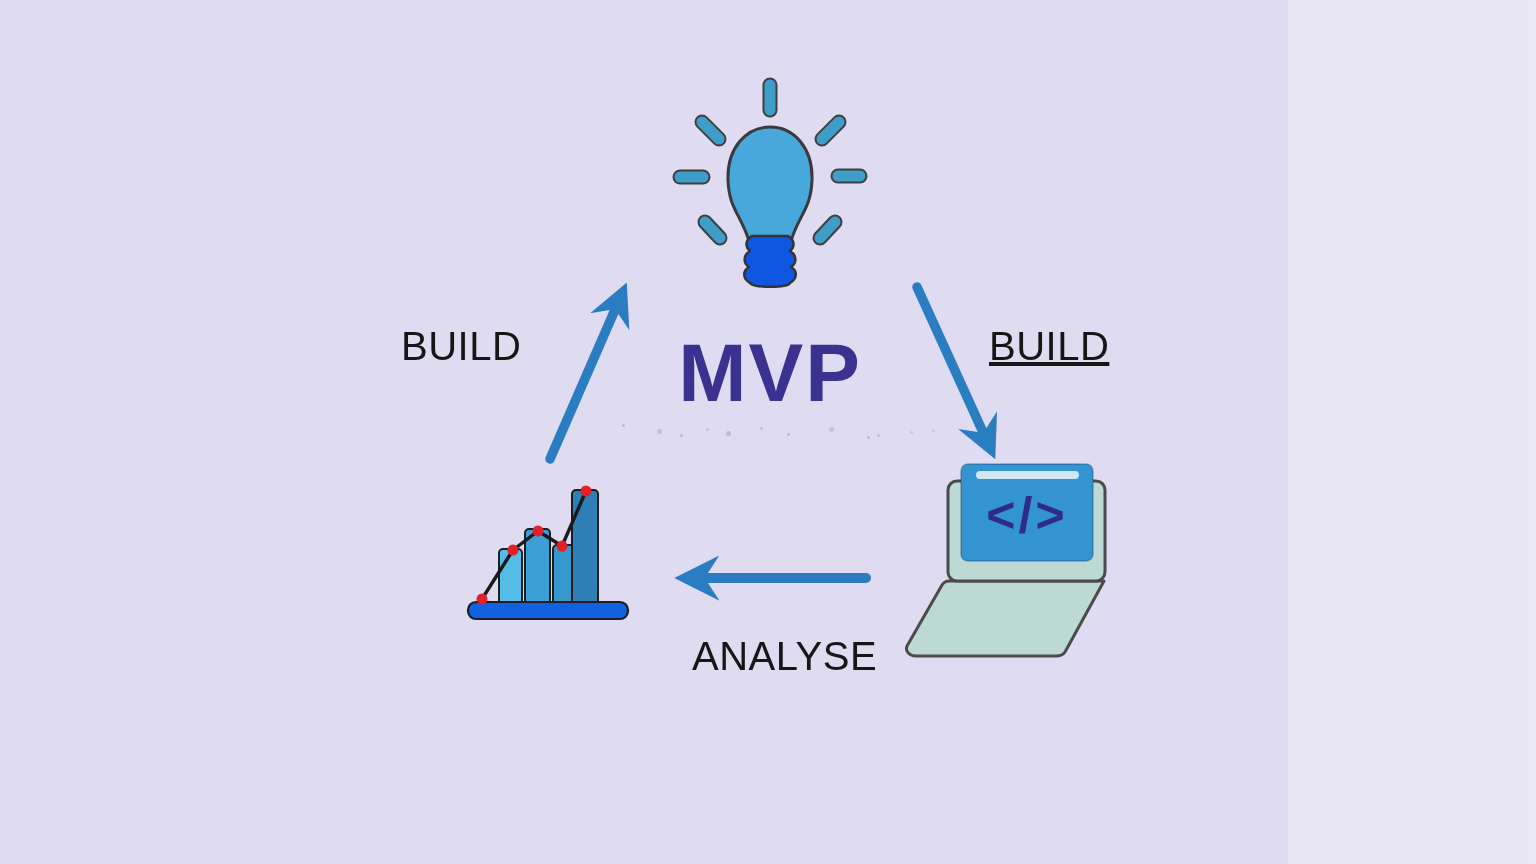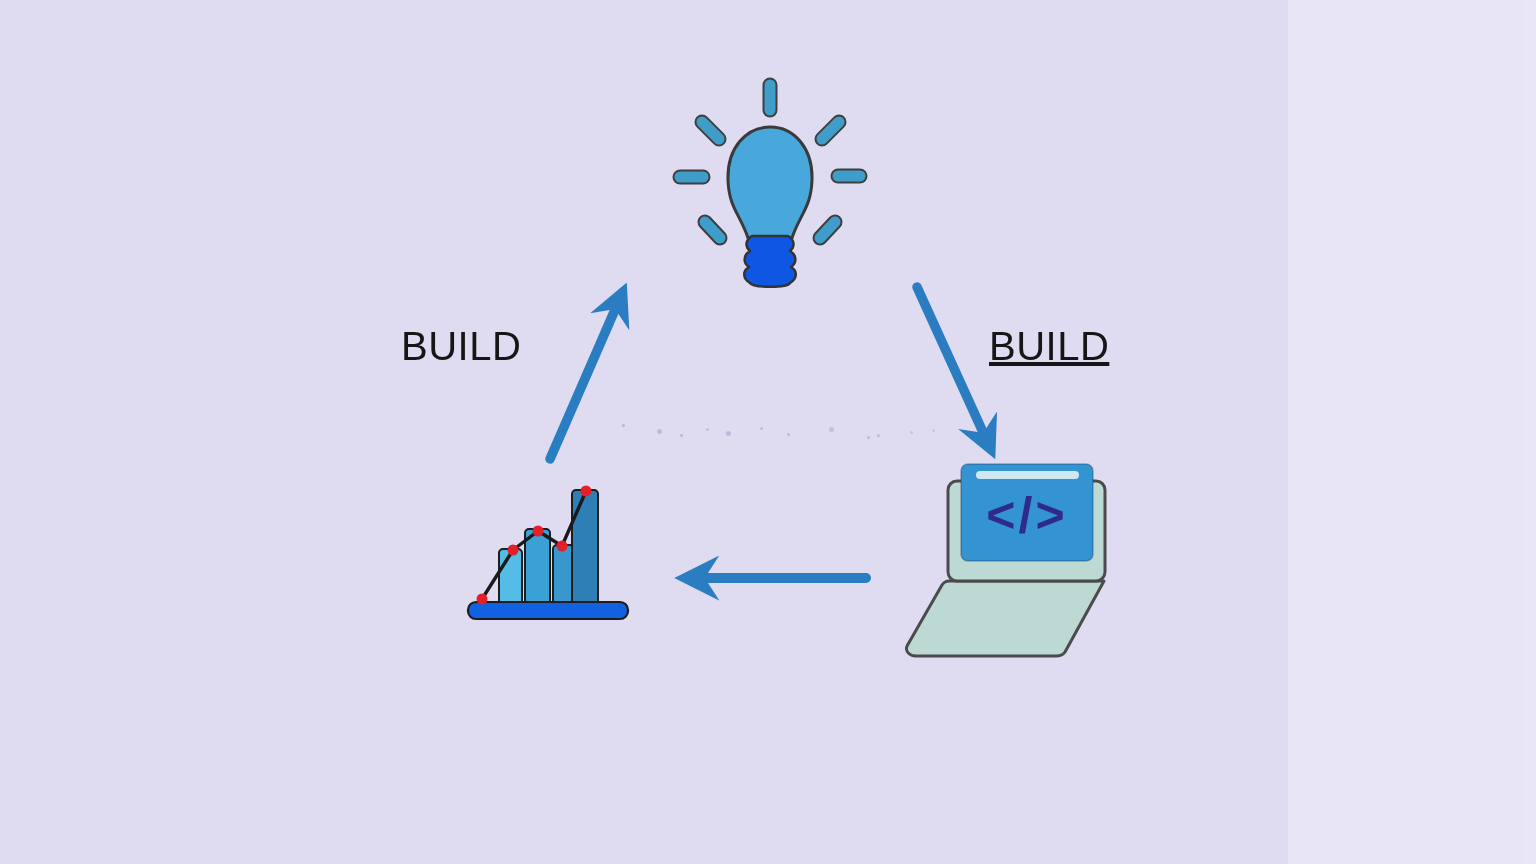--- a/index.html
+++ b/index.html
@@ -126,17 +126,19 @@
     <g>
       <path d="M 949,581 L 1104,581 L 1065,652 C 1063,655 1060,656 1056,656
                L 916,656 C 909,656 905,651 907,646 L 942,585 C 944,582 946,581 949,581 Z" stroke="#4b4b4b" stroke-width="3" stroke-linejoin="round" fill="#bcd9d4"></path>
       <rect x="948" y="481" width="157" height="100" rx="9" stroke="#4b4b4b" stroke-width="3" fill="#bcd9d4"></rect>
       <rect x="961" y="464" width="132" height="97" rx="7" stroke="rgba(20,50,90,0.35)" stroke-width="1.5" fill="#3394d1"></rect>
       <rect x="976" y="471" width="103" height="8" rx="4" fill="#cfe8f4"></rect>
       <text x="1027" y="532" text-anchor="middle" font-family="Liberation Sans, sans-serif" font-size="50" font-weight="bold" letter-spacing="3" fill="#2f2b8c">&lt;/&gt;</text>
     </g>
   </svg>
 
+  <div class="mvp-title">MVP</div>
   <div class="diagram-label label-learn">BUILD</div>
   <div class="diagram-label label-build">BUILD</div>
+  <div class="diagram-label label-analyse">ANALYSE</div>
 
   <div class="watermark-remnant"></div>
 </div>
 
 </body></html>

